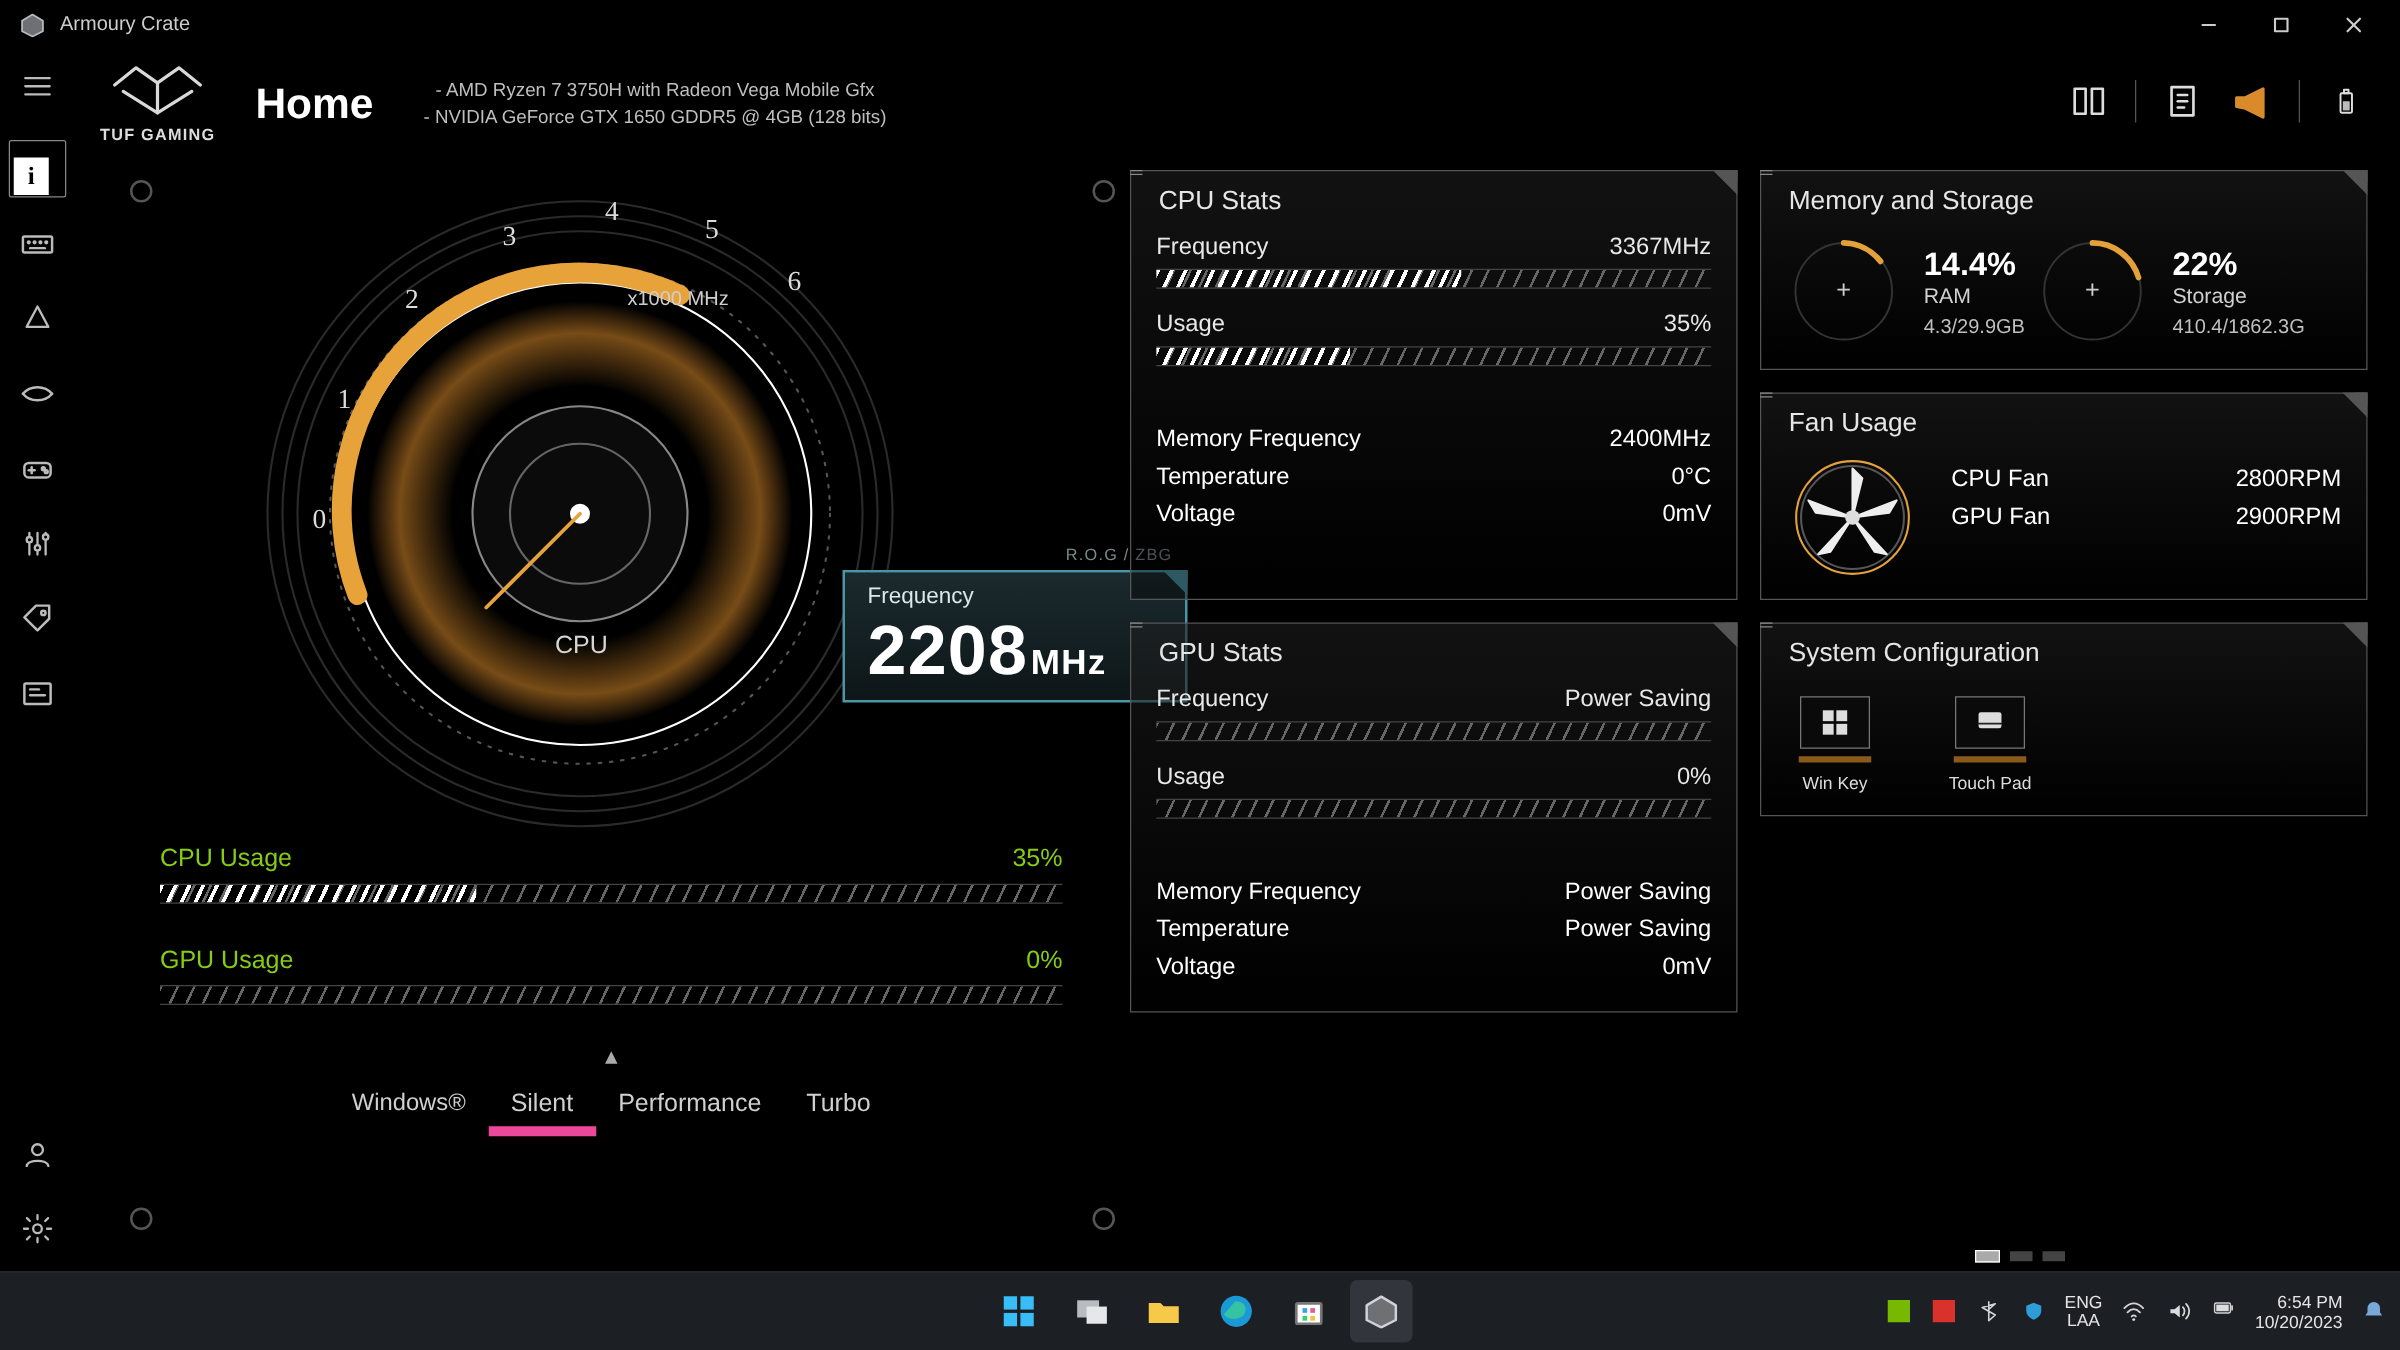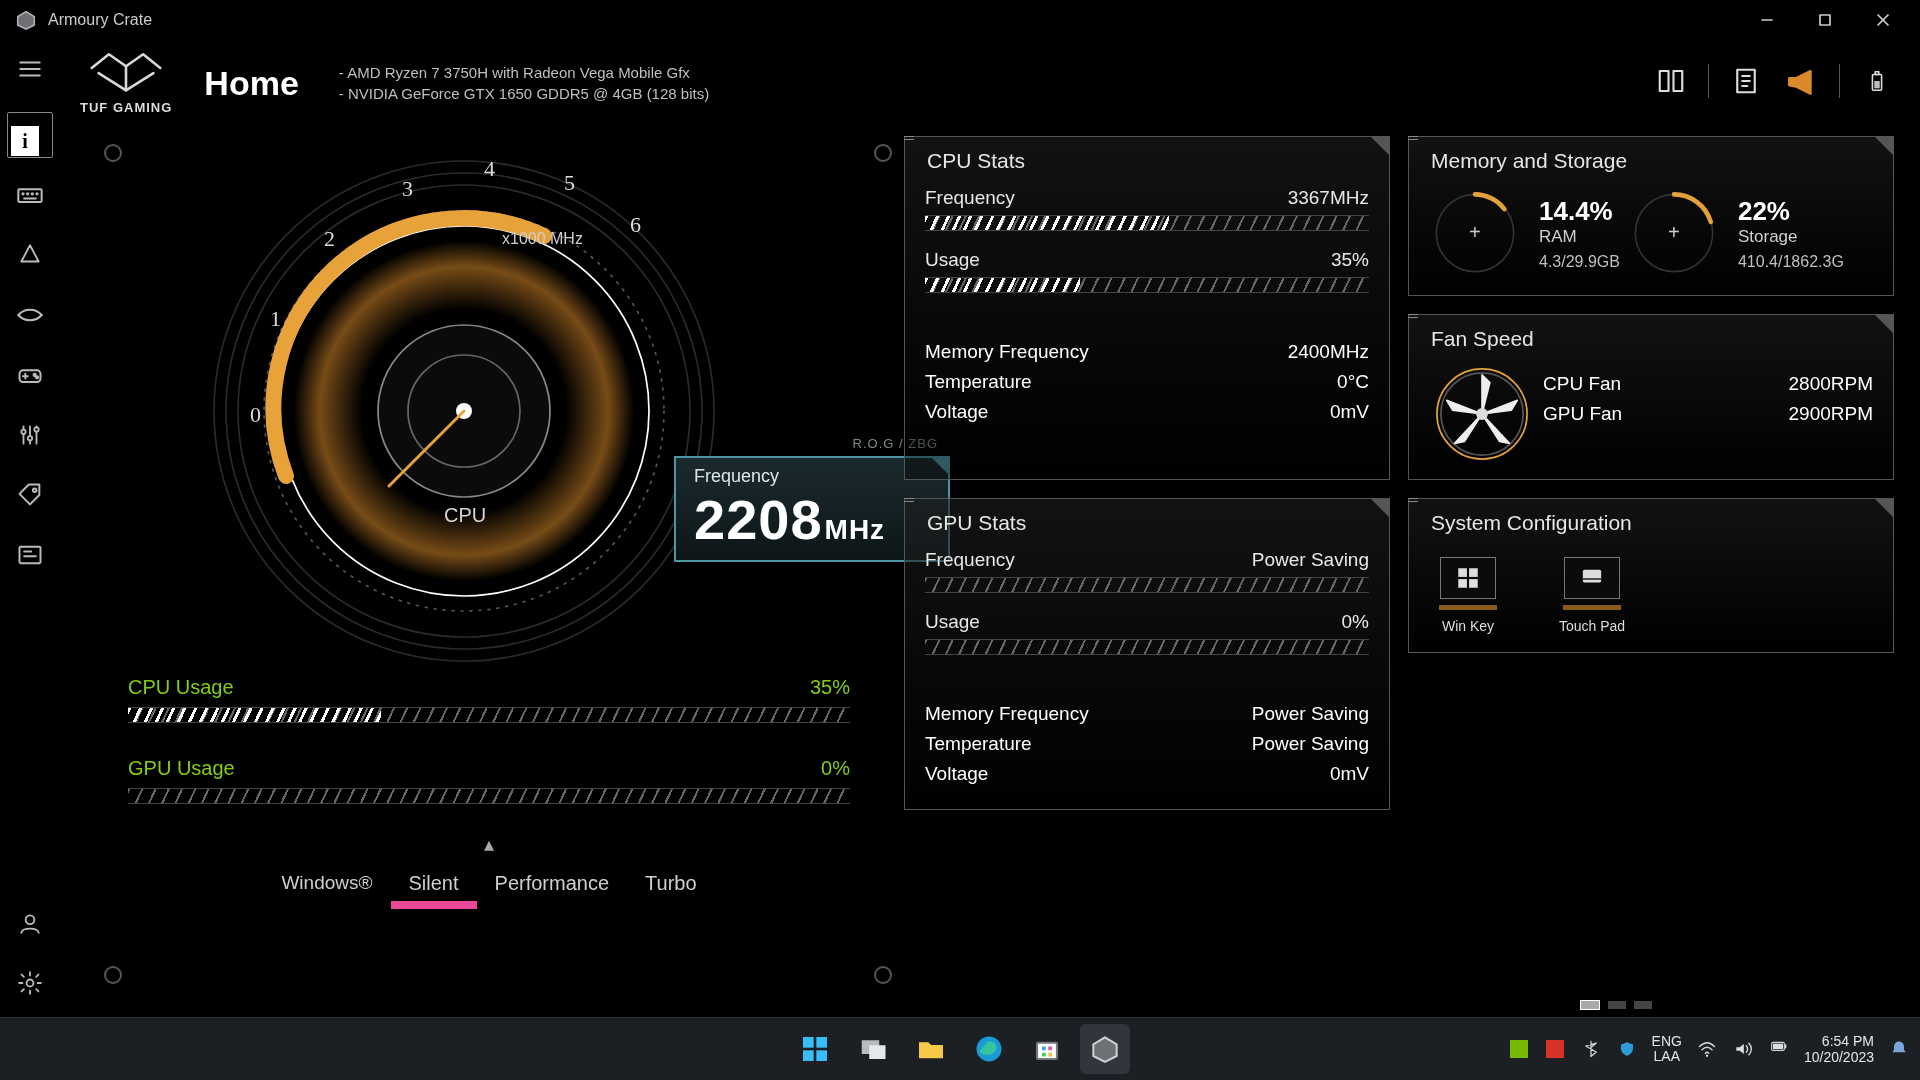--- a/index.html
+++ b/index.html
@@ -25,21 +25,21 @@
   .sidebar .flex-spacer{flex:1;}
   svg{stroke:currentColor;stroke-width:1.7;fill:none;stroke-linecap:round;stroke-linejoin:round;}
 
   
   .content{flex:1;display:flex;flex-direction:column;}
   .header{display:flex;align-items:flex-start;padding:4px 24px 0 20px;height:92px;}
   .logo-block{display:flex;flex-direction:column;align-items:center;margin-right:32px;}
   .logo-block svg{width:90px;height:60px;}
   .logo-block .cap{font-size:13px;font-weight:600;color:#ddd;letter-spacing:1px;margin-top:-4px;}
   .page-title{font-size:34px;font-weight:700;color:#fff;margin:20px 40px 0 0;}
-  .specs{font-size:15px;color:#bfbfbf;margin-top:18px;line-height:1.4;}
+  .specs{font-size:15px;color:#bfbfbf;margin-top:18px;line-height:1.4;text-align:center;}
   .specs div::before{content:"-  ";}
   .header .spacer{flex:1;}
   .top-icons{display:flex;align-items:center;gap:18px;margin-top:18px;}
   .top-icons .sep{width:1px;height:34px;background:#555;}
   .top-ico{width:38px;height:38px;display:flex;align-items:center;justify-content:center;color:#ddd;cursor:pointer;}
 
   
   .dash{flex:1;display:flex;gap:20px;padding:0 26px 18px 34px;}
 
   
@@ -76,21 +76,21 @@
   .panel::after{content:"";position:absolute;right:-1px;top:-1px;border:10px solid transparent;border-top-color:#555;border-right-color:#555;}
   .panel.tall{grid-row:span 2;}
   .stat-row{display:flex;justify-content:space-between;font-size:19px;color:#e8e8e8;margin:12px 0 6px 0;}
   .stat-row+.hashesbar{margin-bottom:18px;}
   .stat-line{display:flex;justify-content:space-between;font-size:19px;margin:8px 0;}
   .mem-row{display:flex;align-items:center;gap:18px;}
   .mini-gauge{width:92px;height:92px;}
   .mem-text .pct{font-size:26px;font-weight:600;}
   .mem-text .lab{font-size:17px;color:#d0d0d0;}
   .mem-text .sub{font-size:16px;color:#bfbfbf;margin-top:6px;}
-  .fancol{display:flex;gap:12px;}
+  .fancol{display:flex;gap:30px;}
   .fan-icon{width:98px;height:98px;margin-left:4px;}
   .fan-stats{flex:1;}
   .syscfg-row{display:flex;gap:62px;padding:8px 0 2px 10px;}
   .syscfg-item{display:flex;flex-direction:column;align-items:center;gap:8px;cursor:pointer;}
   .syscfg-item .card{width:54px;height:40px;border:1px solid #777;background:#0a0a0a;display:flex;align-items:center;justify-content:center;}
   .syscfg-item .bar{width:58px;height:5px;background:#8a5a1a;margin-top:-2px;}
   .syscfg-item .cap{font-size:14px;color:#ddd;}
   .launch-text{font-size:20px;color:#eaeaea;margin:36px 0 50px 4px;}
 
   .page-dots{position:absolute;left:50%;bottom:70px;transform:translateX(620px);display:flex;gap:8px;align-items:center;}
@@ -410,21 +410,21 @@
               <div class="mem-text">
                 <div class="pct">22%</div>
                 <div class="lab">Storage</div>
                 <div class="sub">410.4/1862.3G</div>
               </div>
             </div>
           </div>
         </div>
 
         <div class="panel">
-          <div class="p-title">Fan Speed</div>
+          <div class="p-title">Fan Usage</div>
           <div class="fancol">
             <svg class="fan-icon" viewBox="0 0 100 100">
               <circle cx="50" cy="50" r="46" stroke="#e2a13a"></circle>
                 <circle cx="50" cy="50" r="42" stroke="#555"></circle>
               <g stroke="#eee" fill="#eee">
                 <path d="M50 50 L50 10 L58 18 Z"></path>
                   <path d="M50 50 L86 36 L80 46 Z"></path>
                   <path d="M50 50 L78 80 L68 78 Z"></path>
                 <path d="M50 50 L22 80 L32 78 Z"></path>
                   <path d="M50 50 L14 36 L20 46 Z"></path>

